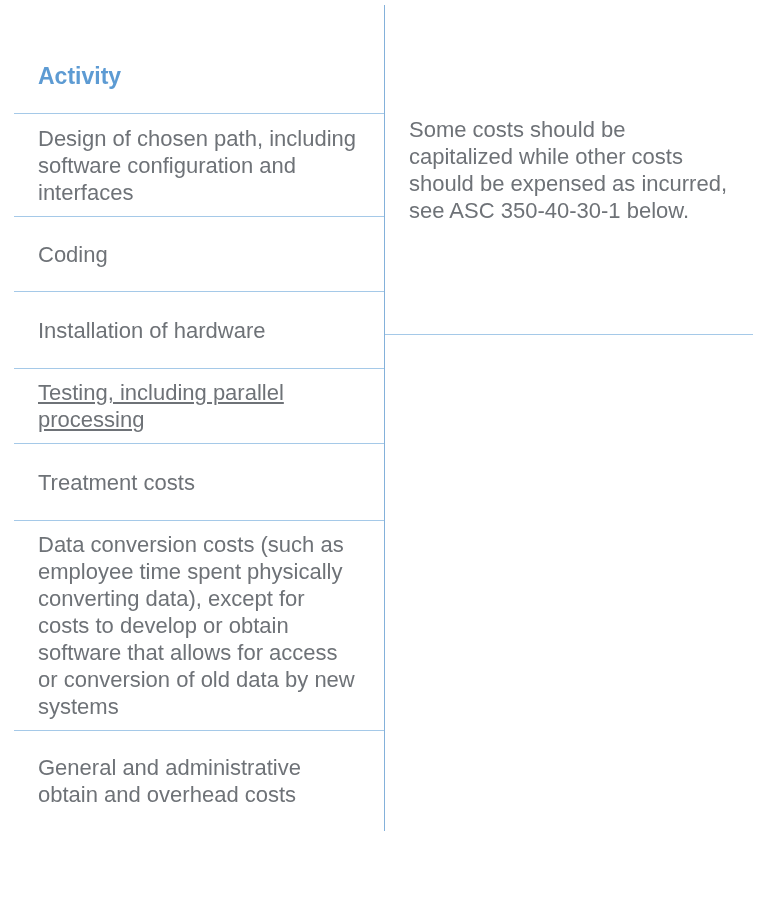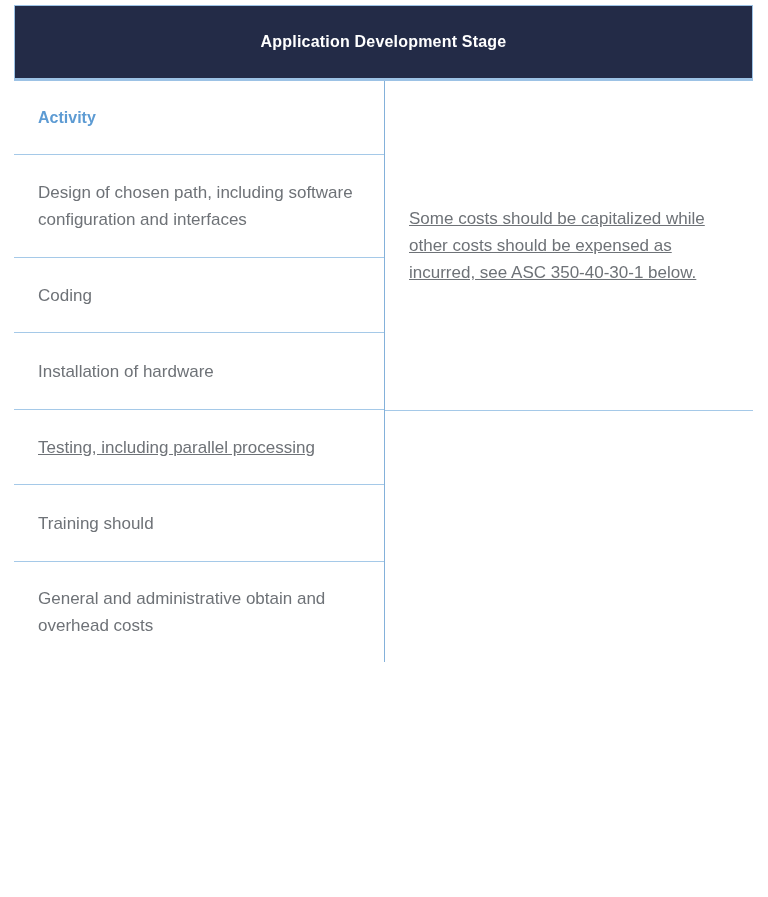--- a/index.html
+++ b/index.html
@@ -39,63 +39,62 @@
     width: 739px;
   }
   .col-left  { width: 370px; }
   .col-right { width: 369px; border-left: 1.5px solid #84b1da; }
 
   .cell {
     display: flex;
     align-items: center;
     padding: 0 26px 0 24px;
     color: #6e7277;
-    font-size: 17px;
+    font-size: 22px;
     line-height: 27px;
   }
   .cell.hdr {
     color: #5d9bd3;
     font-weight: bold;
-    font-size: 16px;
+    font-size: 23px;
+    margin-top: 35px;
   }
 
   .bb { border-bottom: 1.5px solid #a5c9e8; }
 
   
   .h-colhdr   { height: 74px;  }
   .h-design   { height: 103px; }
   .h-coding   { height: 75px;  }
   .h-hardware { height: 77px;  }
   .h-testing  { height: 75px; text-decoration: underline;  }
   .h-training { height: 77px;  }
   .h-dataconv { height: 210px; }
   .h-general  { height: 100px; }
 
   
-  .h-treat1 { height: 330px; text-decoration: underline; }
+  .h-treat1 { height: 330px; }
   .h-treat2 { height: 387px; }
 </style>
 </head>
 <body>
 
 <div class="table-wrap">
 
-  <div class="title-bar">
-    <span>Application Development Stage</span>
-  </div>
 
   <div class="cols">
 
     <div class="col-left">
       <div class="cell hdr bb h-colhdr">Activity</div>
       <div class="cell bb h-design">Design of chosen path, including software configuration and interfaces</div>
       <div class="cell bb h-coding">Coding</div>
       <div class="cell bb h-hardware">Installation of hardware</div>
       <div class="cell bb h-testing">Testing, including parallel processing</div>
-      <div class="cell bb h-training">Training should</div>
+      <div class="cell bb h-training">Treatment costs</div>
+      <div class="cell bb h-dataconv">Data conversion costs (such as employee time spent physically converting data), except for costs to develop or obtain software that allows for access or conversion of old data by new systems</div>
       <div class="cell h-general">General and administrative obtain and overhead costs</div>
     </div>
 
     <div class="col-right">
       <div class="cell bb h-treat1">Some costs should be capitalized while other costs should be expensed as incurred, see ASC 350-40-30-1 below.</div>
     </div>
 
   </div>
 </div>
 

